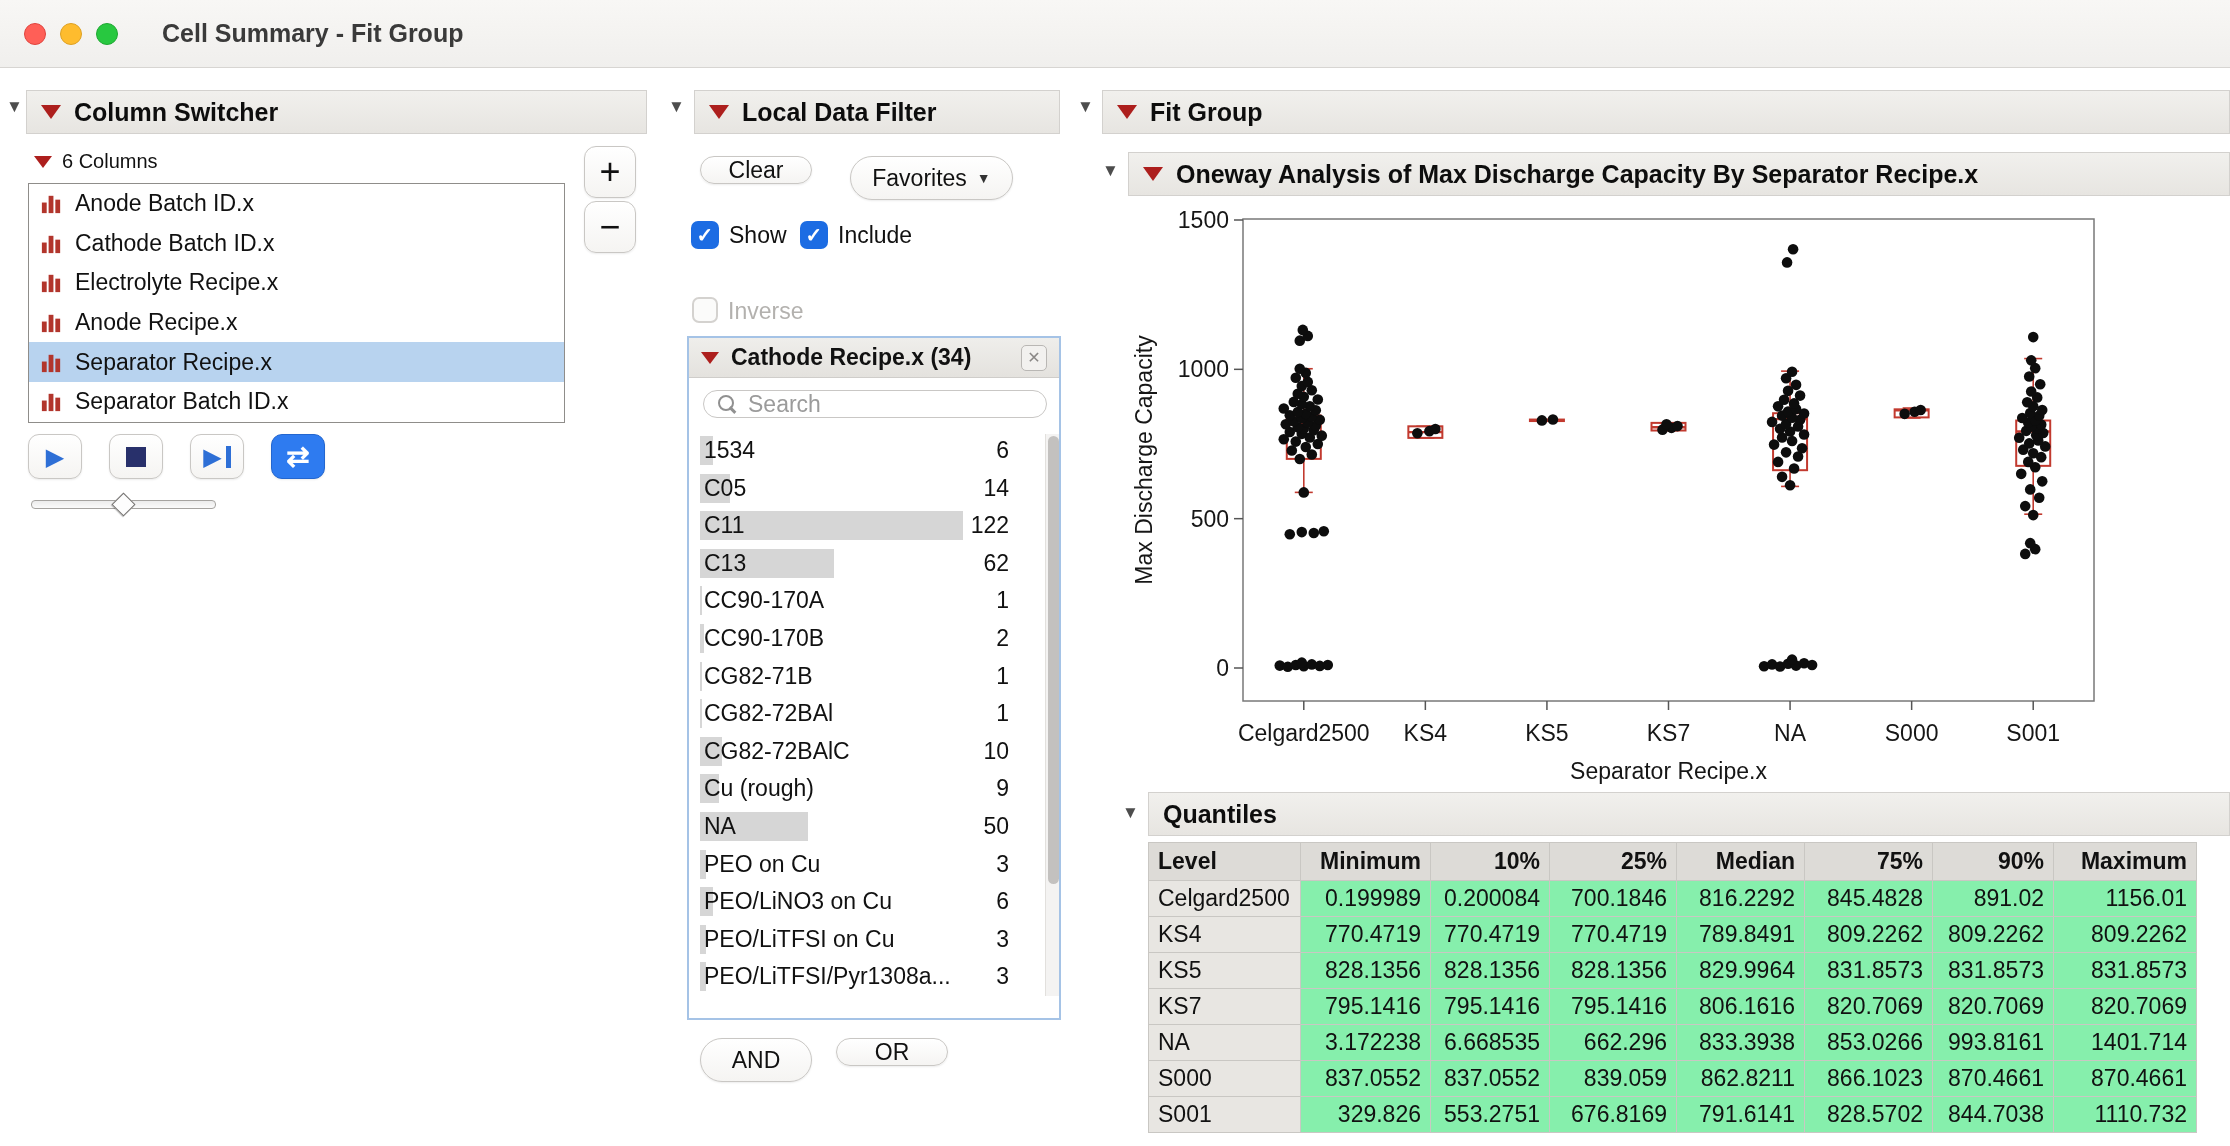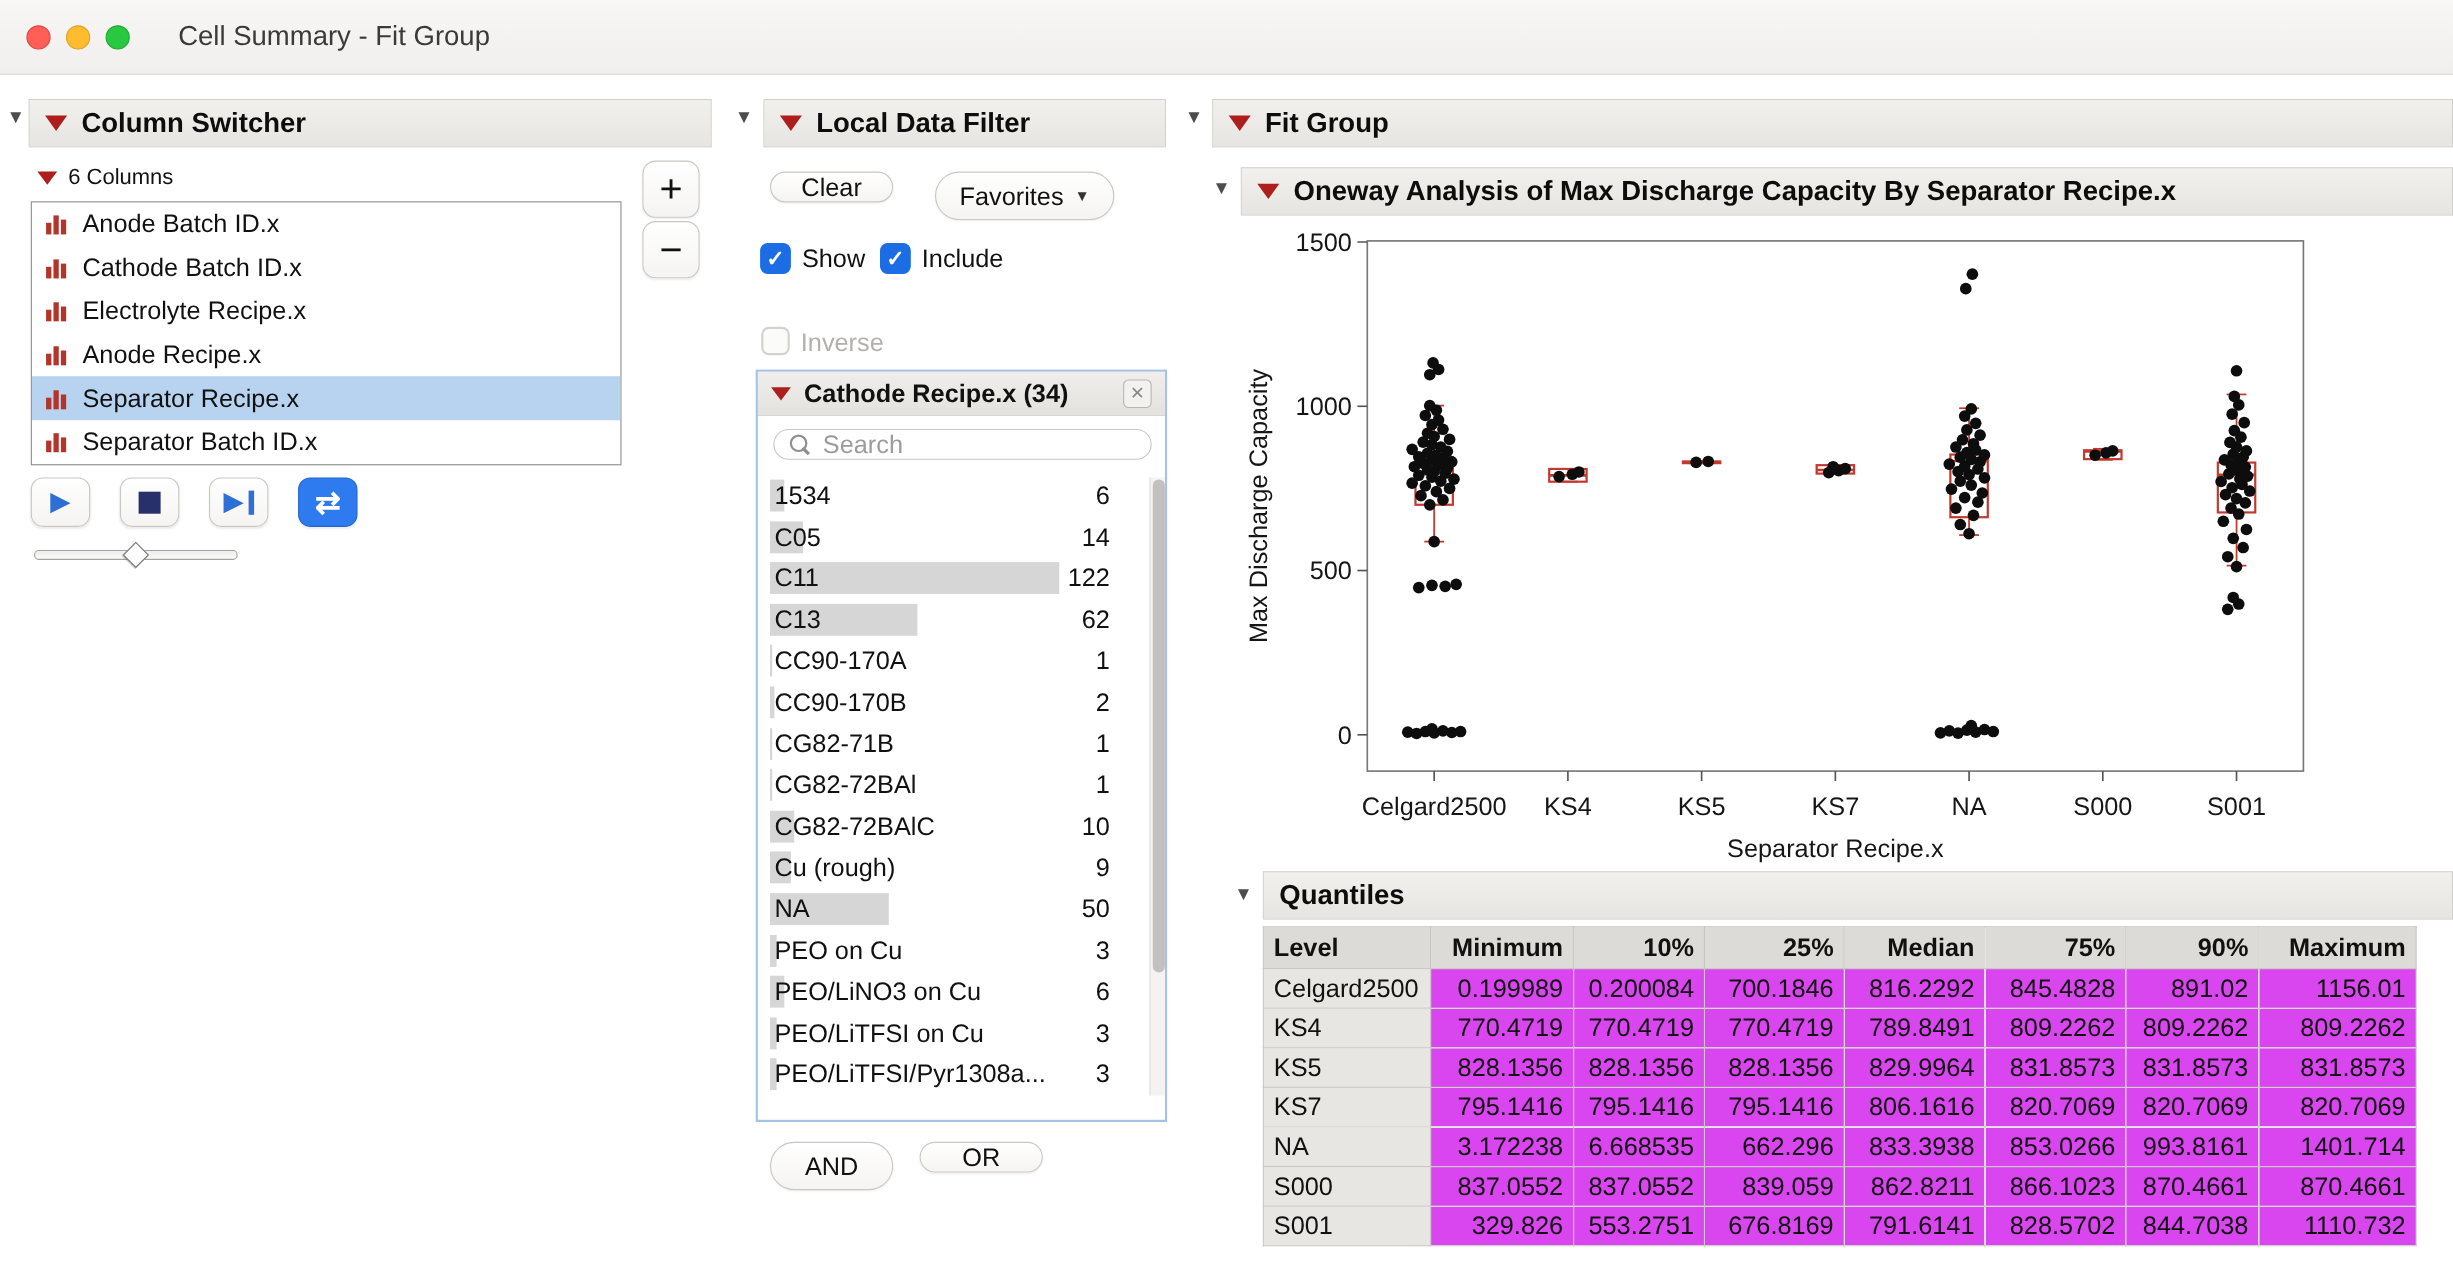--- a/index.html
+++ b/index.html
@@ -4,21 +4,21 @@
 <style>
   *{margin:0;padding:0;box-sizing:border-box}
   html,body{width:2230px;height:1146px;overflow:hidden;background:#fff;
     font-family:"Liberation Sans",sans-serif;color:#111}
   .abs{position:absolute}
 
   
   .titlebar{position:absolute;left:0;top:0;width:2230px;height:68px;
     background:linear-gradient(#f8f7f5,#f0efed);border-bottom:1px solid #d7d5d2}
   .tl{position:absolute;top:23px;width:22px;height:22px;border-radius:50%;cursor:pointer}
-  .win-title{position:absolute;left:162px;top:19px;font-size:25px;font-weight:400;color:#3a3a3a;white-space:nowrap}
+  .win-title{position:absolute;left:162px;top:19px;font-size:25px;font-weight:700;color:#3a3a3a;white-space:nowrap}
 
   
   .strip{position:absolute;height:44px;background:linear-gradient(#f1f0ed,#e7e5e1);
     border:1px solid #d3d1ce;display:flex;align-items:center;gap:13px;padding:0 14px}
   .strip-title{font-size:25px;font-weight:700;color:#0d0d0d;white-space:nowrap}
   .disc{position:absolute;font-size:17px;color:#4d4d4d;cursor:pointer;line-height:1}
   .redtri{width:0;height:0;border-left:10px solid transparent;border-right:10px solid transparent;
     border-top:14px solid #ad1f1d;flex:0 0 auto}
   .redtri.sm{border-left-width:9px;border-right-width:9px;border-top-width:12px}
 
@@ -73,21 +73,21 @@
   .sb-track{position:absolute;background:#f4f3f2;border-left:1px solid #e2e0dd}
   .sb-thumb{position:absolute;background:#c3c1bf;border-radius:7px}
 
   
   #oneway-svg{position:absolute;left:1130px;top:196px}
   #oneway-svg text{font-family:"Liberation Sans",sans-serif;font-size:23px;fill:#161616}
   table.q{position:absolute;border-collapse:collapse;font-size:23px;table-layout:fixed}
   .q th,.q td{border:1px solid #c9c7c3;padding:0 9px;white-space:nowrap;overflow:hidden}
   .q th{background:#dddbd7;font-weight:700;text-align:right;height:38px}
   .q th:first-child{text-align:left}
-  .q td{text-align:right;background:#d946ef;height:36px}
+  .q td{text-align:right;background:#86efac;height:36px}
   .q td:first-child{background:#e8e6e2;text-align:left}
 </style>
 </head>
 <body>
 
 <div class="titlebar">
   <span class="tl" style="left:24px;background:#ff5f57;border:1px solid #e0443e"></span>
   <span class="tl" style="left:60px;background:#febc2e;border:1px solid #dea123"></span>
   <span class="tl" style="left:96px;background:#28c840;border:1px solid #1fa832"></span>
   <span class="win-title">Cell Summary - Fit Group</span>

